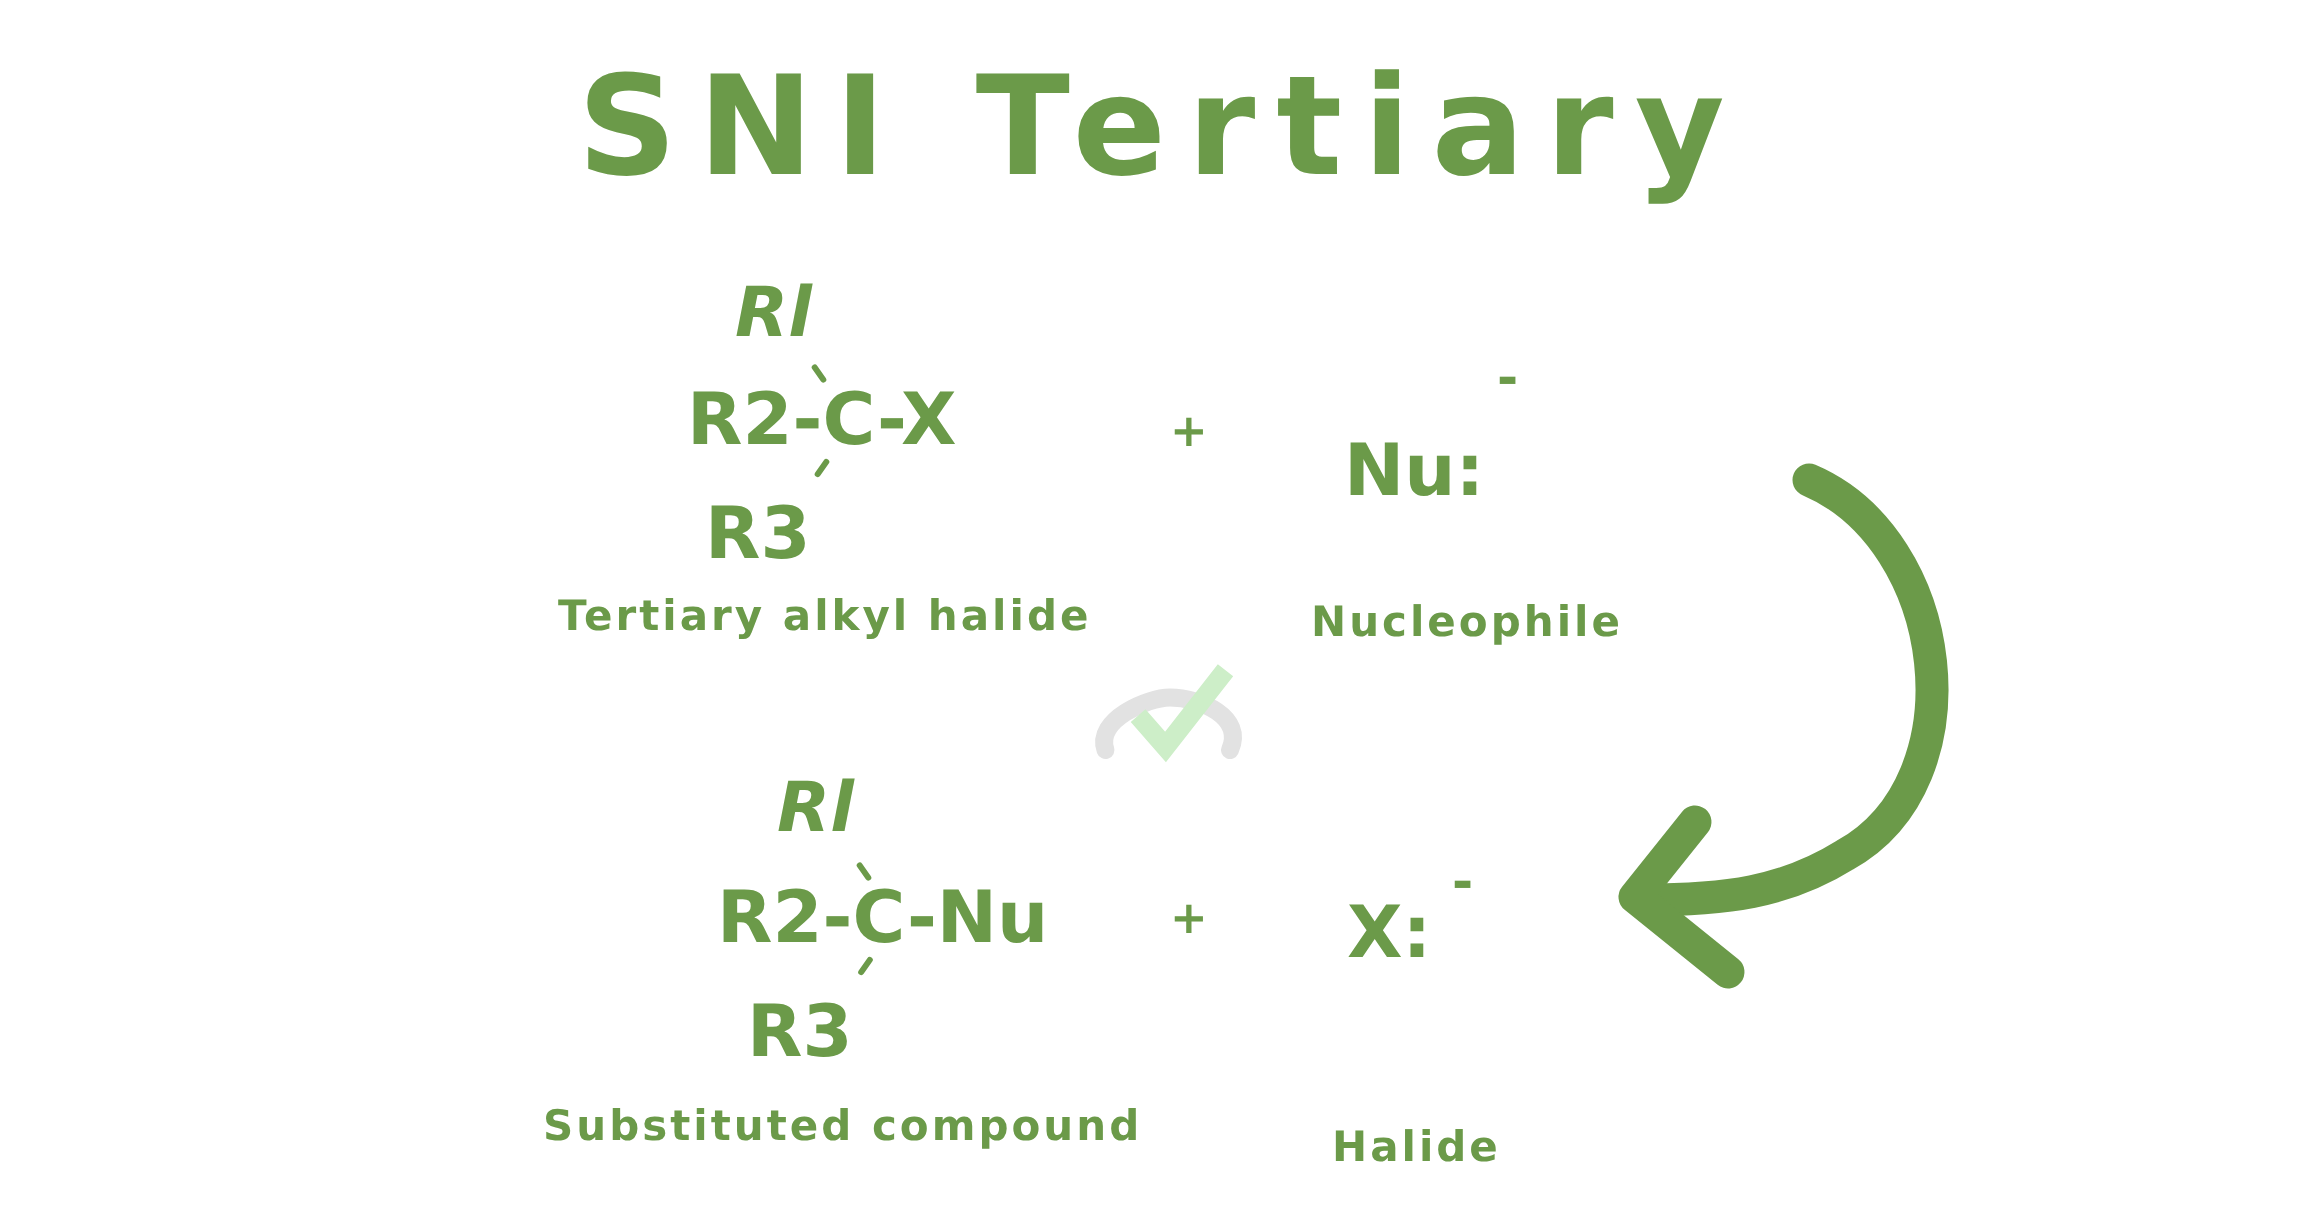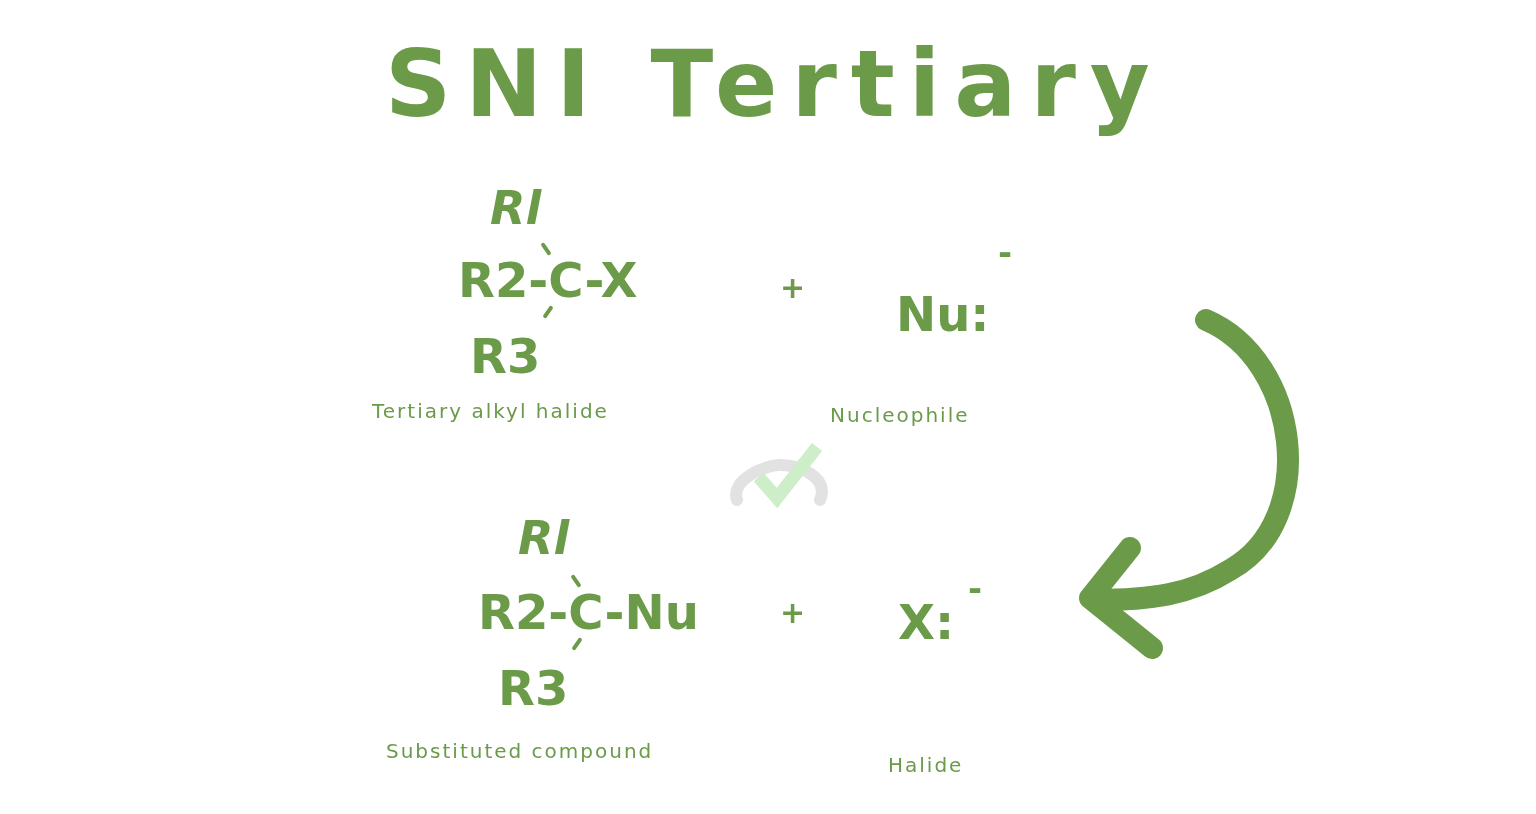--- a/index.html
+++ b/index.html
@@ -22,22 +22,22 @@
       font-weight: bold;
       letter-spacing: 14px;
       line-height: 110px;
     }
     .mol {
       font-weight: bold;
       font-size: 48px;
       line-height: 60px;
     }
     .lbl {
-      font-weight: normal;
-      font-size: 20px;
+      font-weight: bold;
+      font-size: 28px;
       letter-spacing: 2px;
       line-height: 34px;
     }
     .plus {
       font-weight: bold;
       font-size: 30px;
     }
     .sup {
       font-weight: bold;
       font-size: 34px;
@@ -63,30 +63,30 @@
   <div class="bond" style="left:546px; top:305px; transform:rotate(35deg);"></div>
   <div class="abs mol" style="left:470px; top:326px;">R3</div>
   <div class="abs lbl" style="left:372px; top:394px;">Tertiary alkyl halide</div>
 </div>
 
 <div class="abs plus" style="left:780px; top:270px;">+</div>
 
 <div>
   <div class="abs mol" style="left:896px; top:256px;margin-top:28px;">Nu:</div>
   <div class="abs sup" style="left:998px; top:232px;">-</div>
-  <div class="abs lbl" style="left:830px; top:398px;">Nucleophile</div>
+  <div class="abs lbl" style="left:874px; top:398px;">Nucleophile</div>
 </div>
 
 <div>
   <div class="abs mol" style="left:518px; top:508px; font-size:46px; font-style:italic;">Rl</div>
   <div class="bond" style="left:574px; top:574px; transform:rotate(-35deg);"></div>
   <div class="abs mol" style="left:478px; top:582px;text-align:right;">R2-C-Nu</div>
   <div class="bond" style="left:575px; top:637px; transform:rotate(35deg);"></div>
   <div class="abs mol" style="left:498px; top:658px;">R3</div>
-  <div class="abs lbl" style="left:362px; top:734px;margin-left:24px;">Substituted compound</div>
+  <div class="abs lbl" style="left:362px; top:734px;">Substituted compound</div>
 </div>
 
 <div class="abs plus" style="left:780px; top:595px;">+</div>
 
 <div>
   <div class="abs mol" style="left:898px; top:592px;">X:</div>
   <div class="abs sup" style="left:968px; top:568px;">-</div>
   <div class="abs lbl" style="left:888px; top:734px;margin-top:14px;">Halide</div>
 </div>
 

